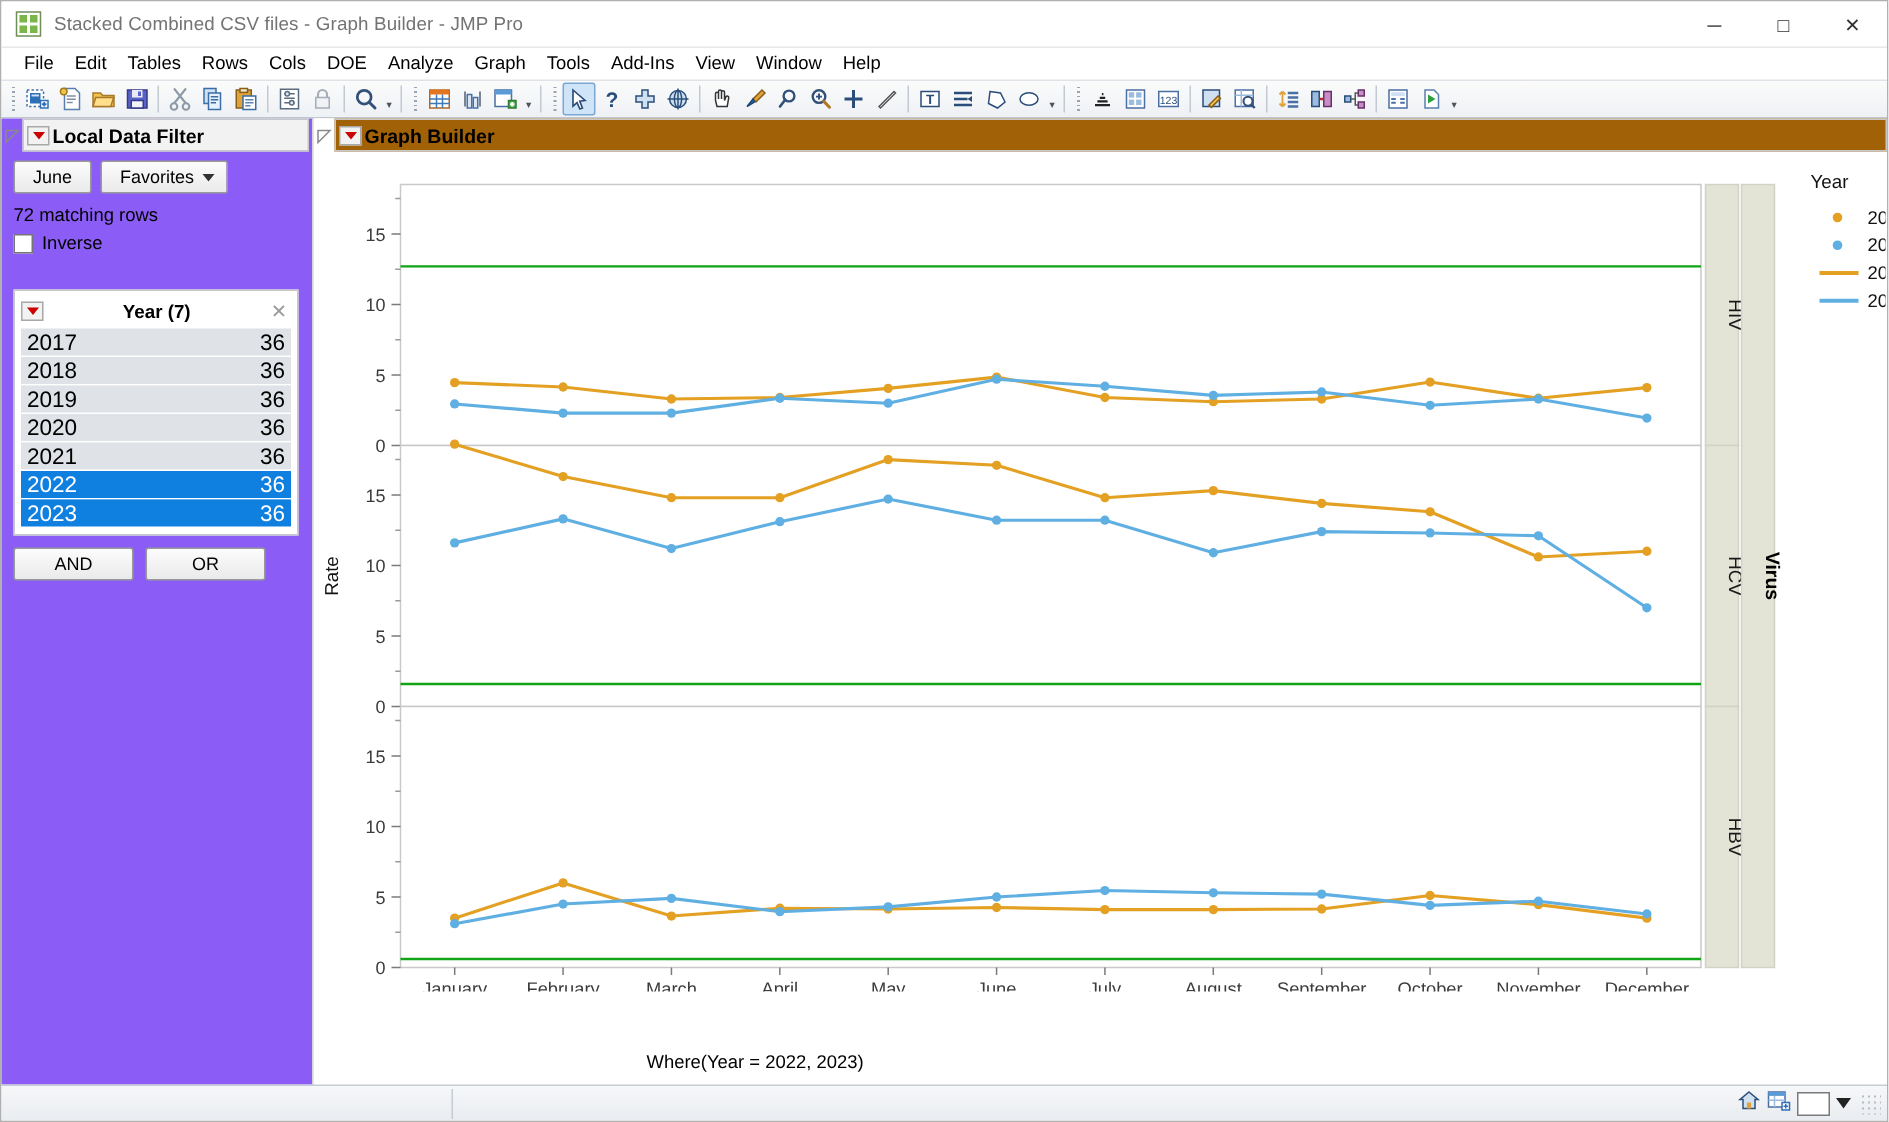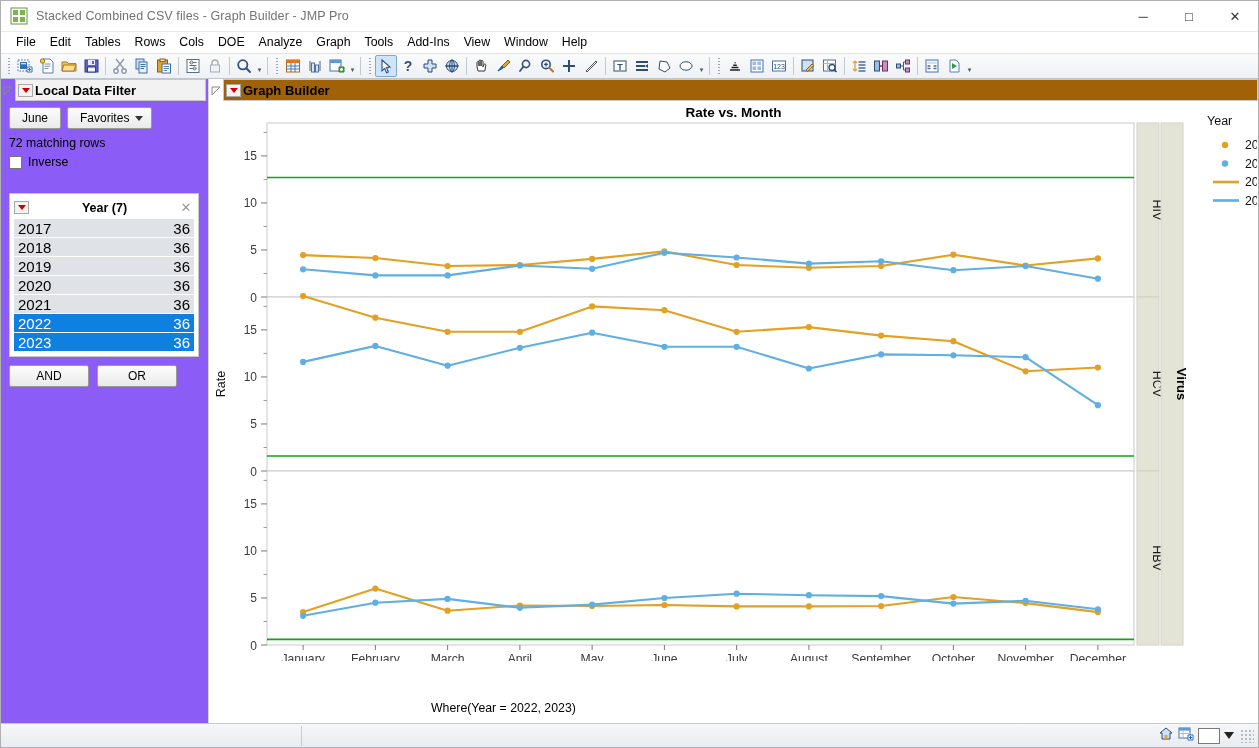--- a/index.html
+++ b/index.html
@@ -520,21 +520,20 @@
         </span>
         <div class="gb-bar">
           <span class="redtri">
               <i></i>
             </span>
           <span class="outline-title">Graph Builder</span>
         </div>
       </div>
 
       <div class="graph-area">
-        <div class="chart-title">Rate vs. Month</div>
         <svg class="plot" id="plot-svg" width="1048" height="560">
             <rect x="58" y="22" width="867" height="174" fill="#ffffff" stroke="#c9c9c9" stroke-width="1"></rect>
             <line x1="52" y1="196" x2="58" y2="196" stroke="#7a7a7a" stroke-width="1"></line>
             <text x="48" y="200.5" text-anchor="end" font-size="12" fill="#3b3b3b">0</text>
             <line x1="52" y1="148.97297297297297" x2="58" y2="148.97297297297297" stroke="#7a7a7a" stroke-width="1"></line>
             <text x="48" y="153.47297297297297" text-anchor="end" font-size="12" fill="#3b3b3b">5</text>
             <line x1="52" y1="101.94594594594594" x2="58" y2="101.94594594594594" stroke="#7a7a7a" stroke-width="1"></line>
             <text x="48" y="106.44594594594594" text-anchor="end" font-size="12" fill="#3b3b3b">10</text>
             <line x1="52" y1="54.918918918918905" x2="58" y2="54.918918918918905" stroke="#7a7a7a" stroke-width="1"></line>
             <text x="48" y="59.418918918918905" text-anchor="end" font-size="12" fill="#3b3b3b">15</text>

